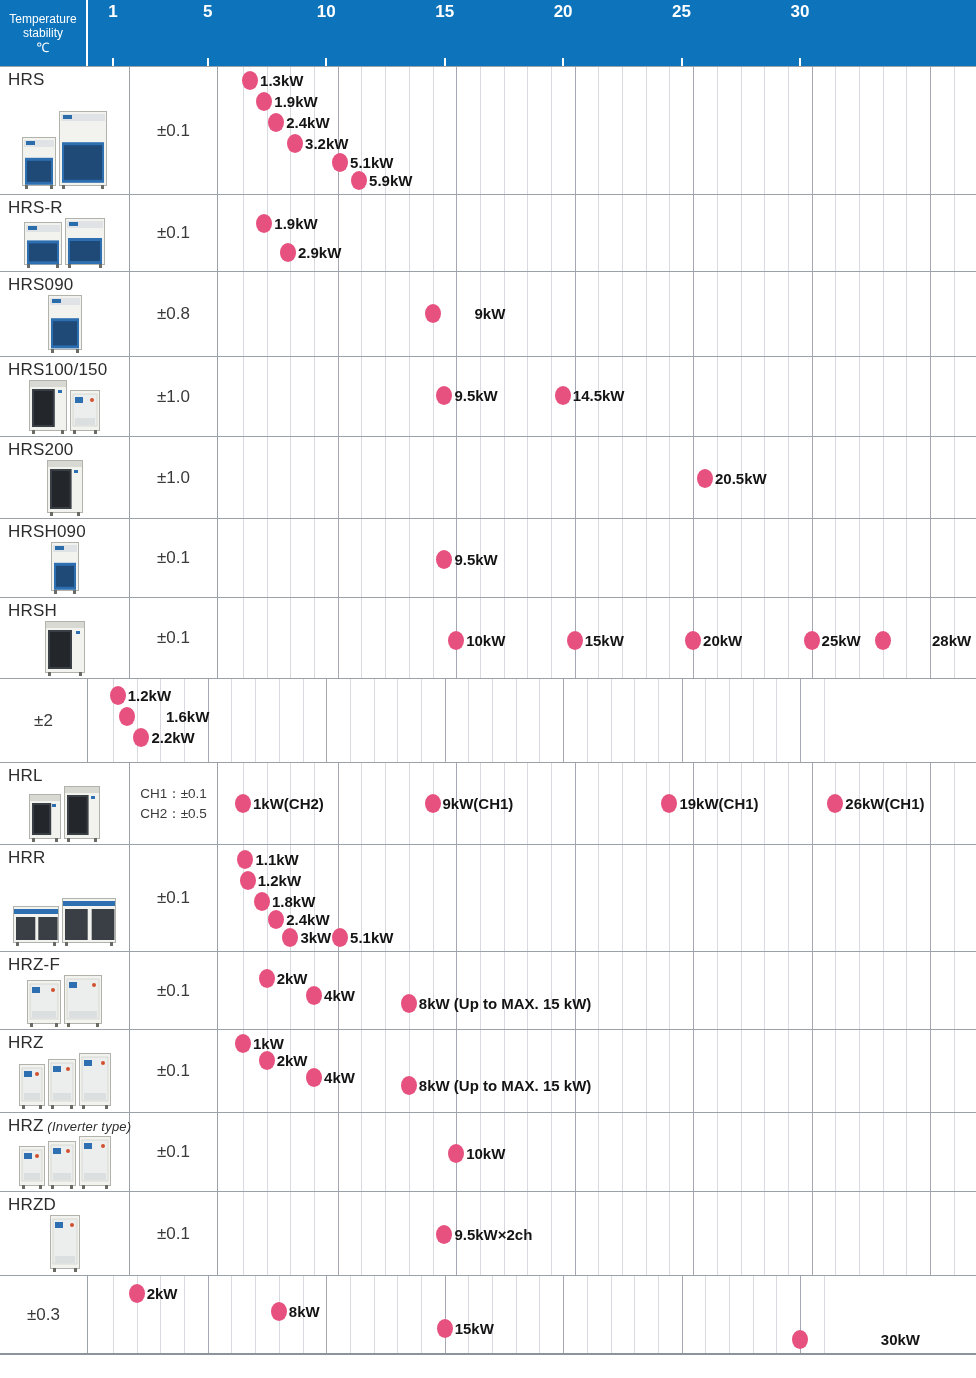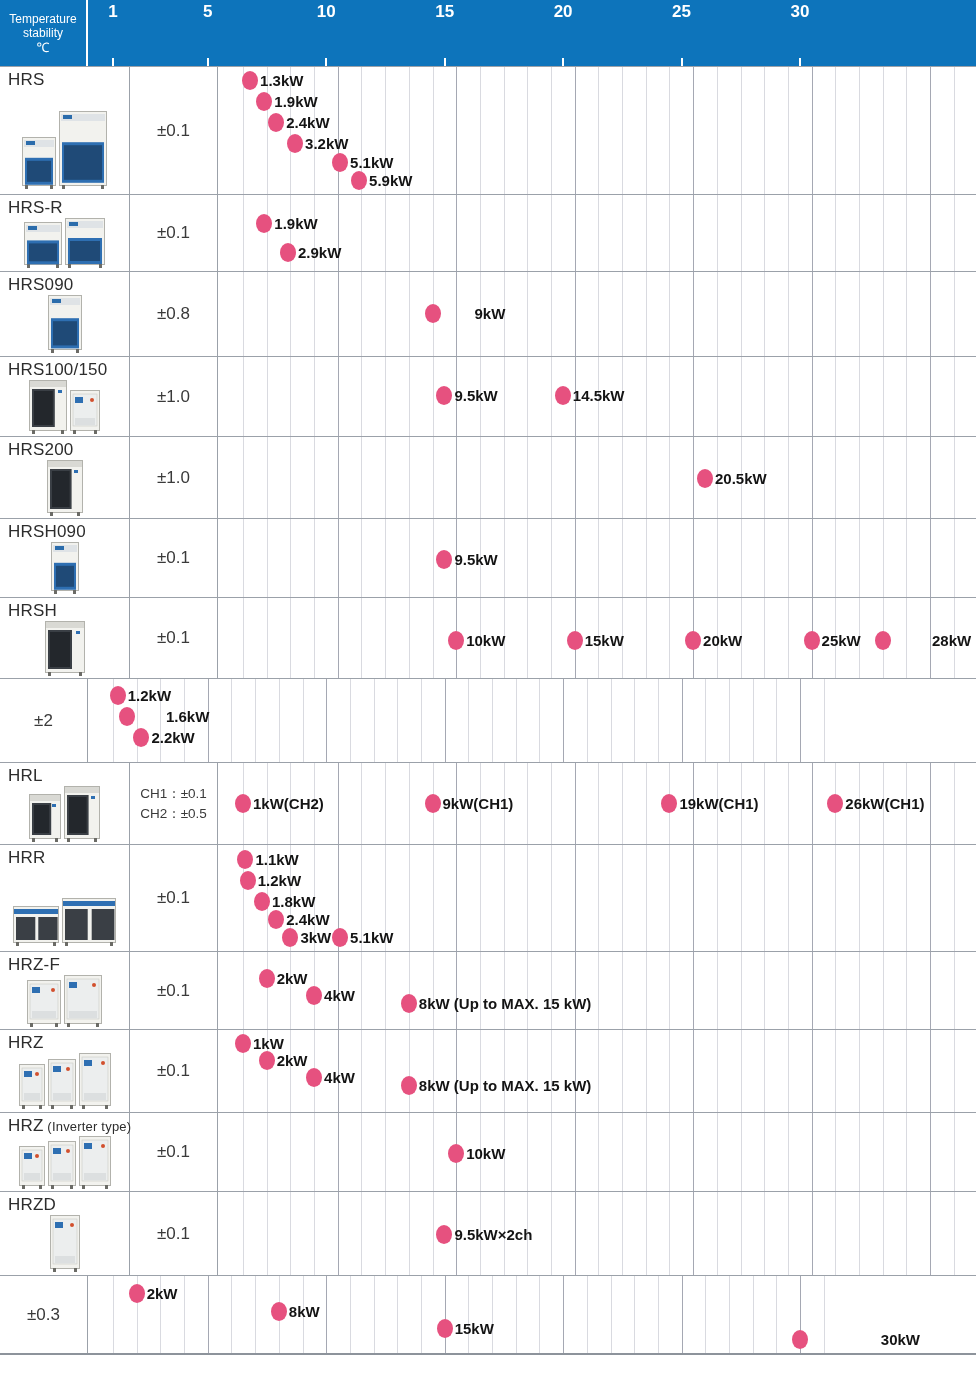--- a/index.html
+++ b/index.html
@@ -17,21 +17,21 @@
   .hdr-cap .kw{font-size:17px;font-weight:bold;}
   .hdr-cap .ast{font-size:12px;vertical-align:5px;font-weight:bold;}
   .hdr-ticks{position:relative;flex:1;}
   .tick-num{position:absolute;top:2px;transform:translateX(-50%);font-size:17px;font-weight:bold;}
   .tick-mark{position:absolute;bottom:0;width:2px;height:8px;background:#fff;}
   
   .row{display:flex;border-bottom:1px solid #9ba1a9;}
   .row:last-child{border-bottom:2px solid #8d939b;}
   .c-series{width:130px;border-right:1px solid #9ba1a9;display:flex;flex-direction:column;padding:3px 0 0 0;}
   .s-label{padding-left:8px;font-size:17px;color:#2d2d2d;letter-spacing:.2px;white-space:nowrap;}
-  .s-label .sfx{font-size:13px;}
+  .s-label .sfx{font-size:13px;font-style:italic;}
   .s-img{flex:1;display:flex;align-items:flex-end;justify-content:center;padding-bottom:5px;}
   .c-temp{width:88px;border-right:1px solid #9ba1a9;display:flex;flex-direction:column;align-items:center;justify-content:center;font-size:17px;color:#3a3a3a;}
   .c-temp .tline{font-size:13.5px;line-height:20px;color:#3a3a3a;}
   .c-chart{flex:1;position:relative;overflow:hidden;}
   .gl{position:absolute;top:0;bottom:0;width:1px;}
   .gl.minor{background:#d9dae0;}
   .gl.major{background:#a5a8b3;}
   .dot{position:absolute;width:16px;height:19px;border-radius:50%;}
   .dlabel{position:absolute;font-size:15px;font-weight:bold;color:#141414;line-height:19px;white-space:nowrap;}
 </style>

